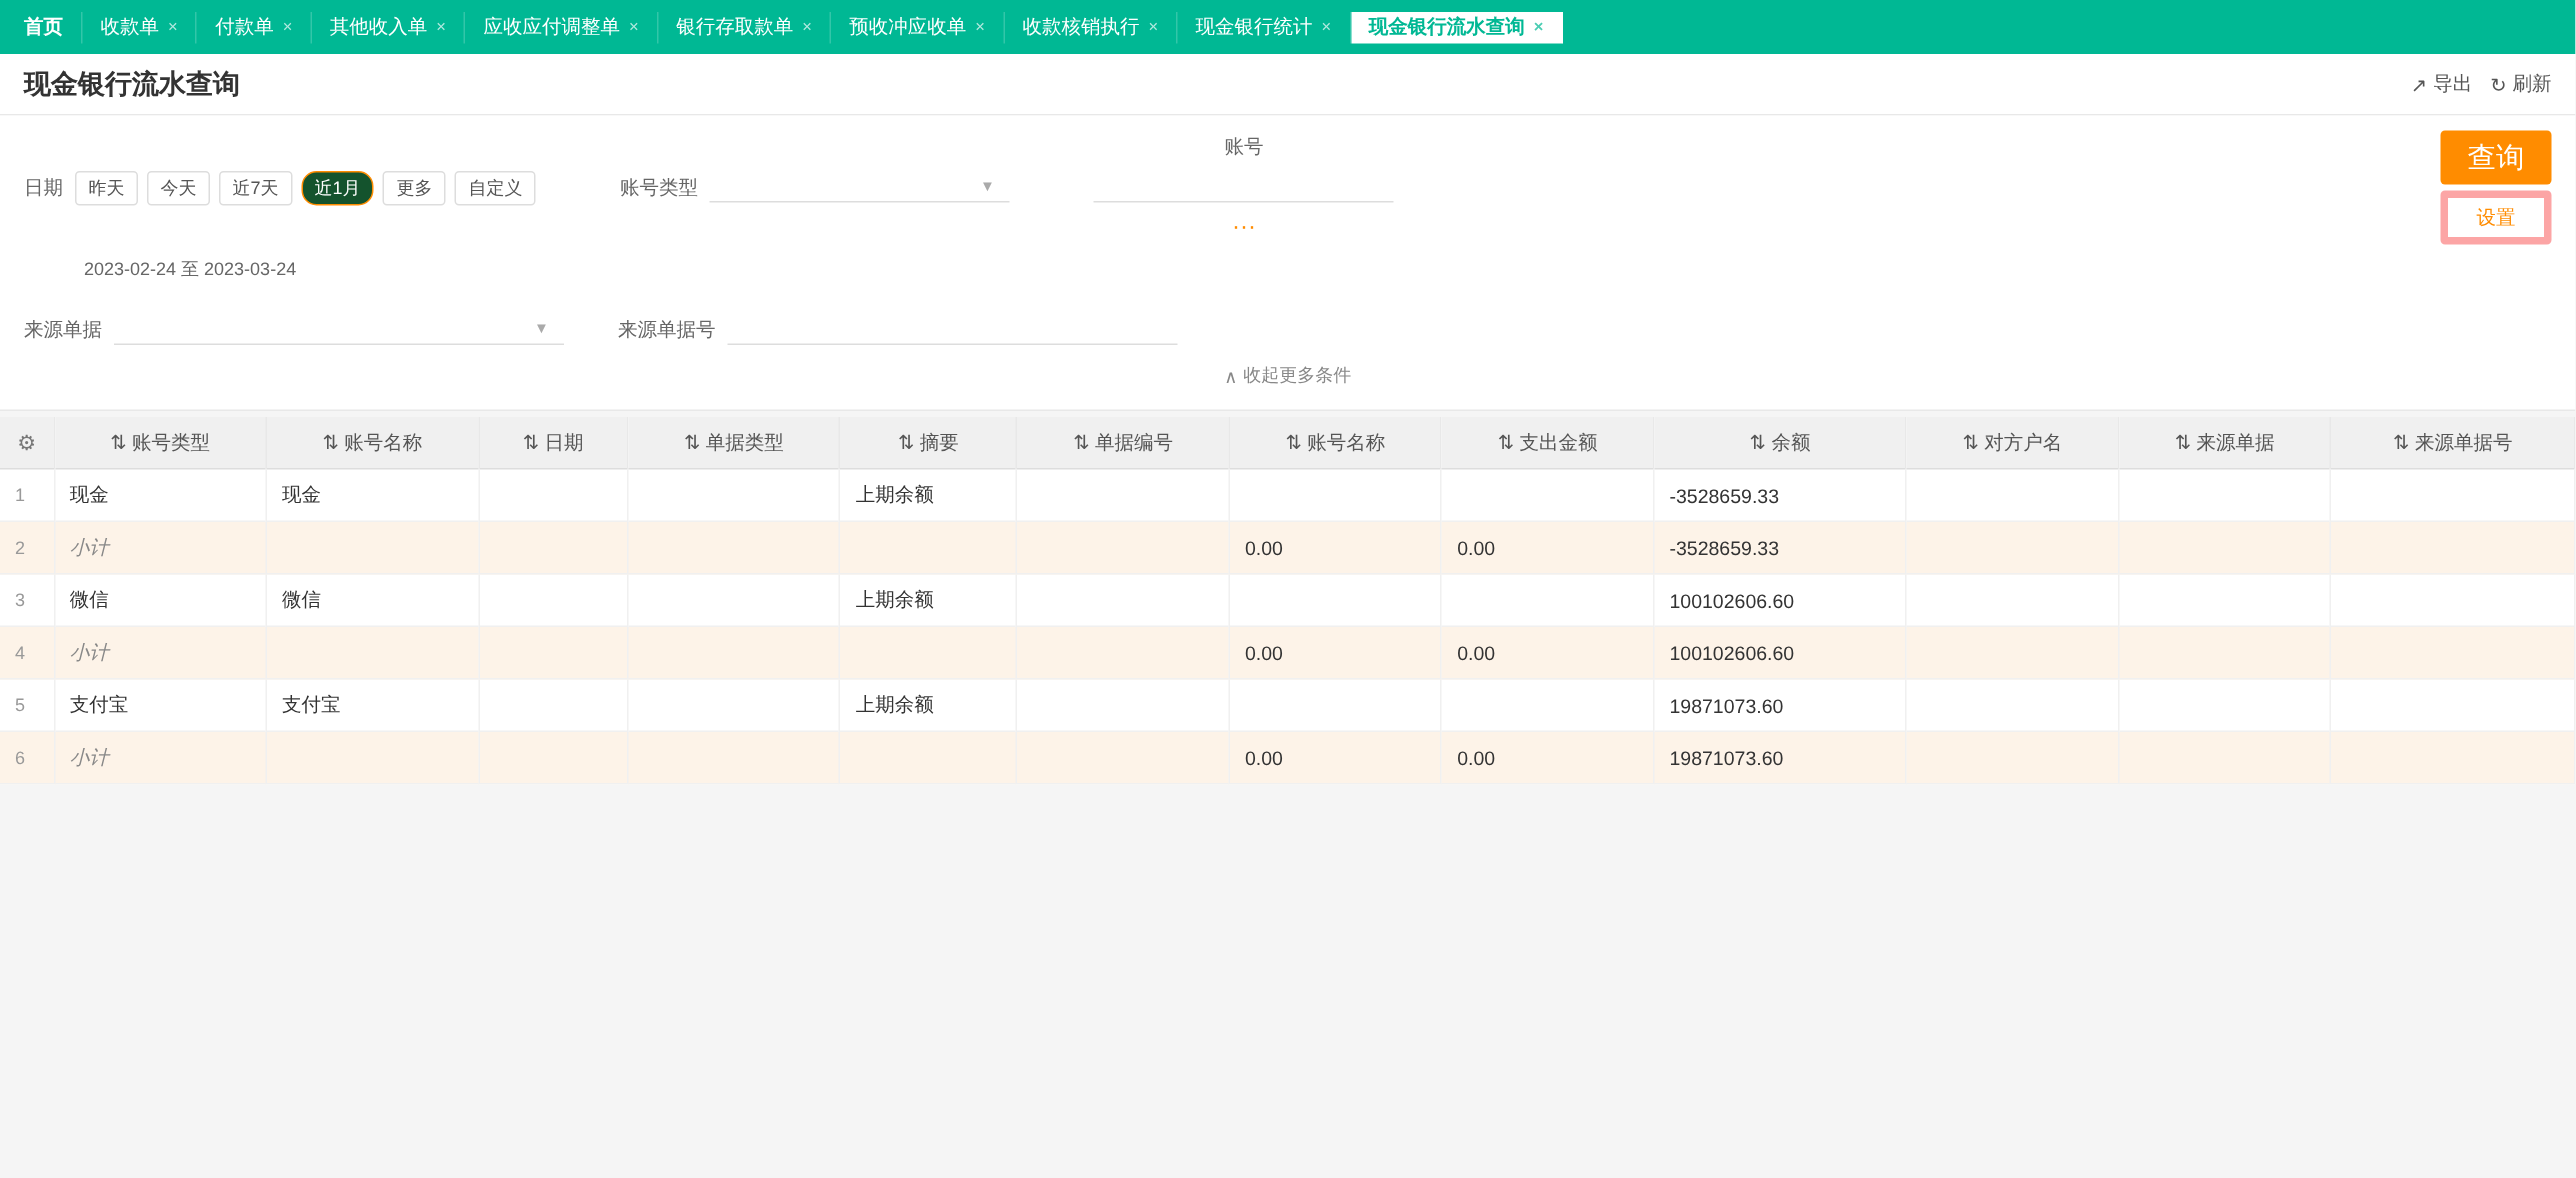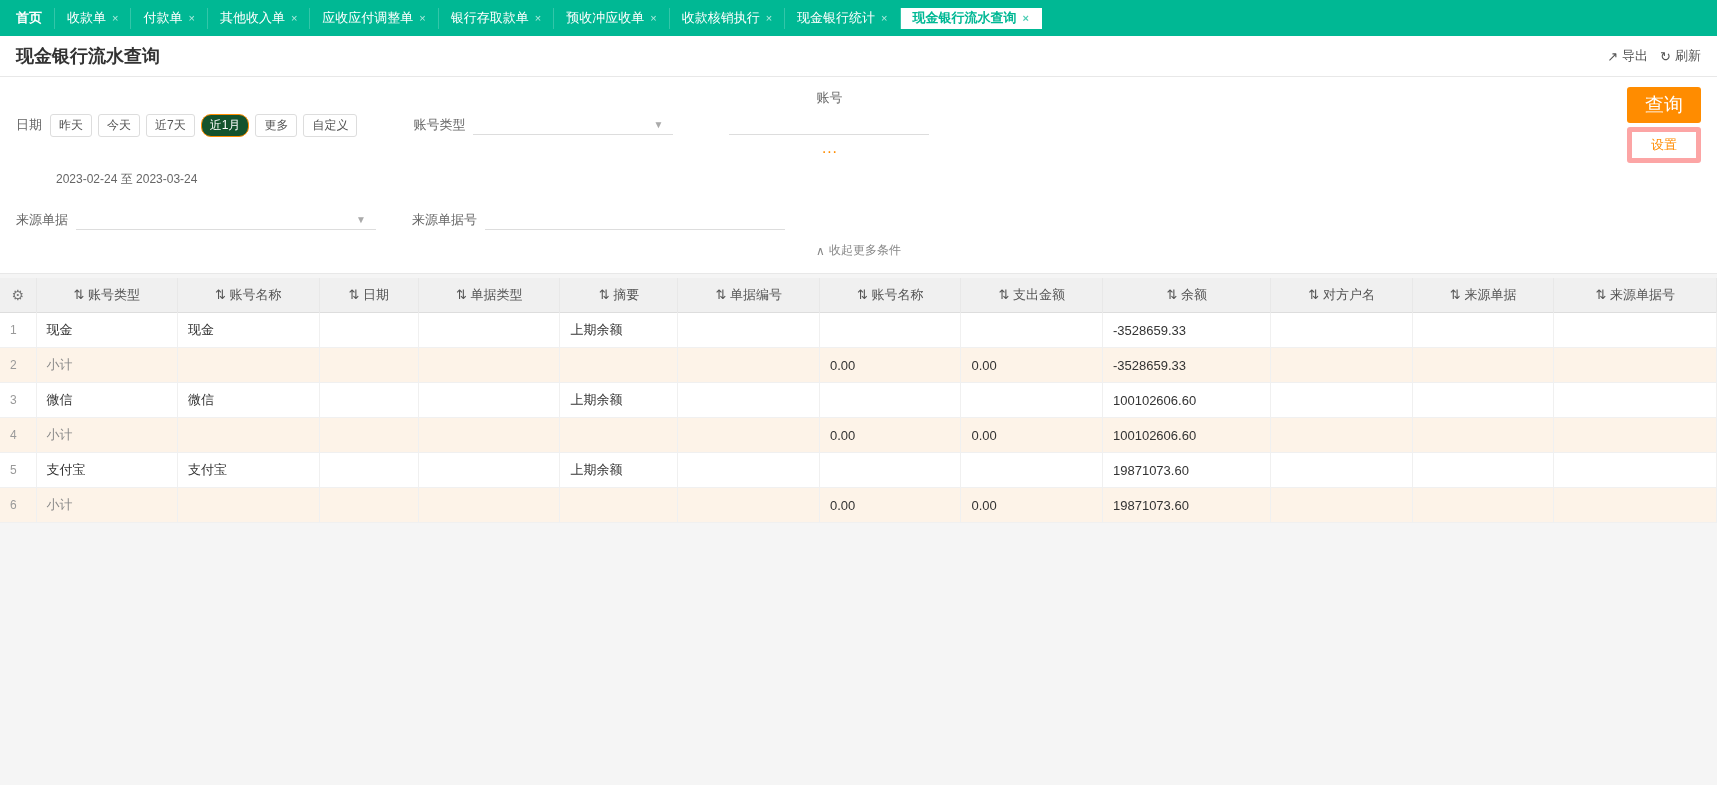--- a/index.html
+++ b/index.html
@@ -232,20 +232,21 @@
       padding: 8px 10px;
       white-space: nowrap;
       border-right: 1px solid #f0f0f0;
     }
     .row-num {
       color: #999;
       font-size: 12px;
     }
     .subtotal-label {
       color: #888;
+      font-style: italic;
     }
     .gear-icon {
       font-size: 14px;
       color: #777;
       cursor: pointer;
     }
     .th-gear {
       width: 36px;
       text-align: center;
     }

